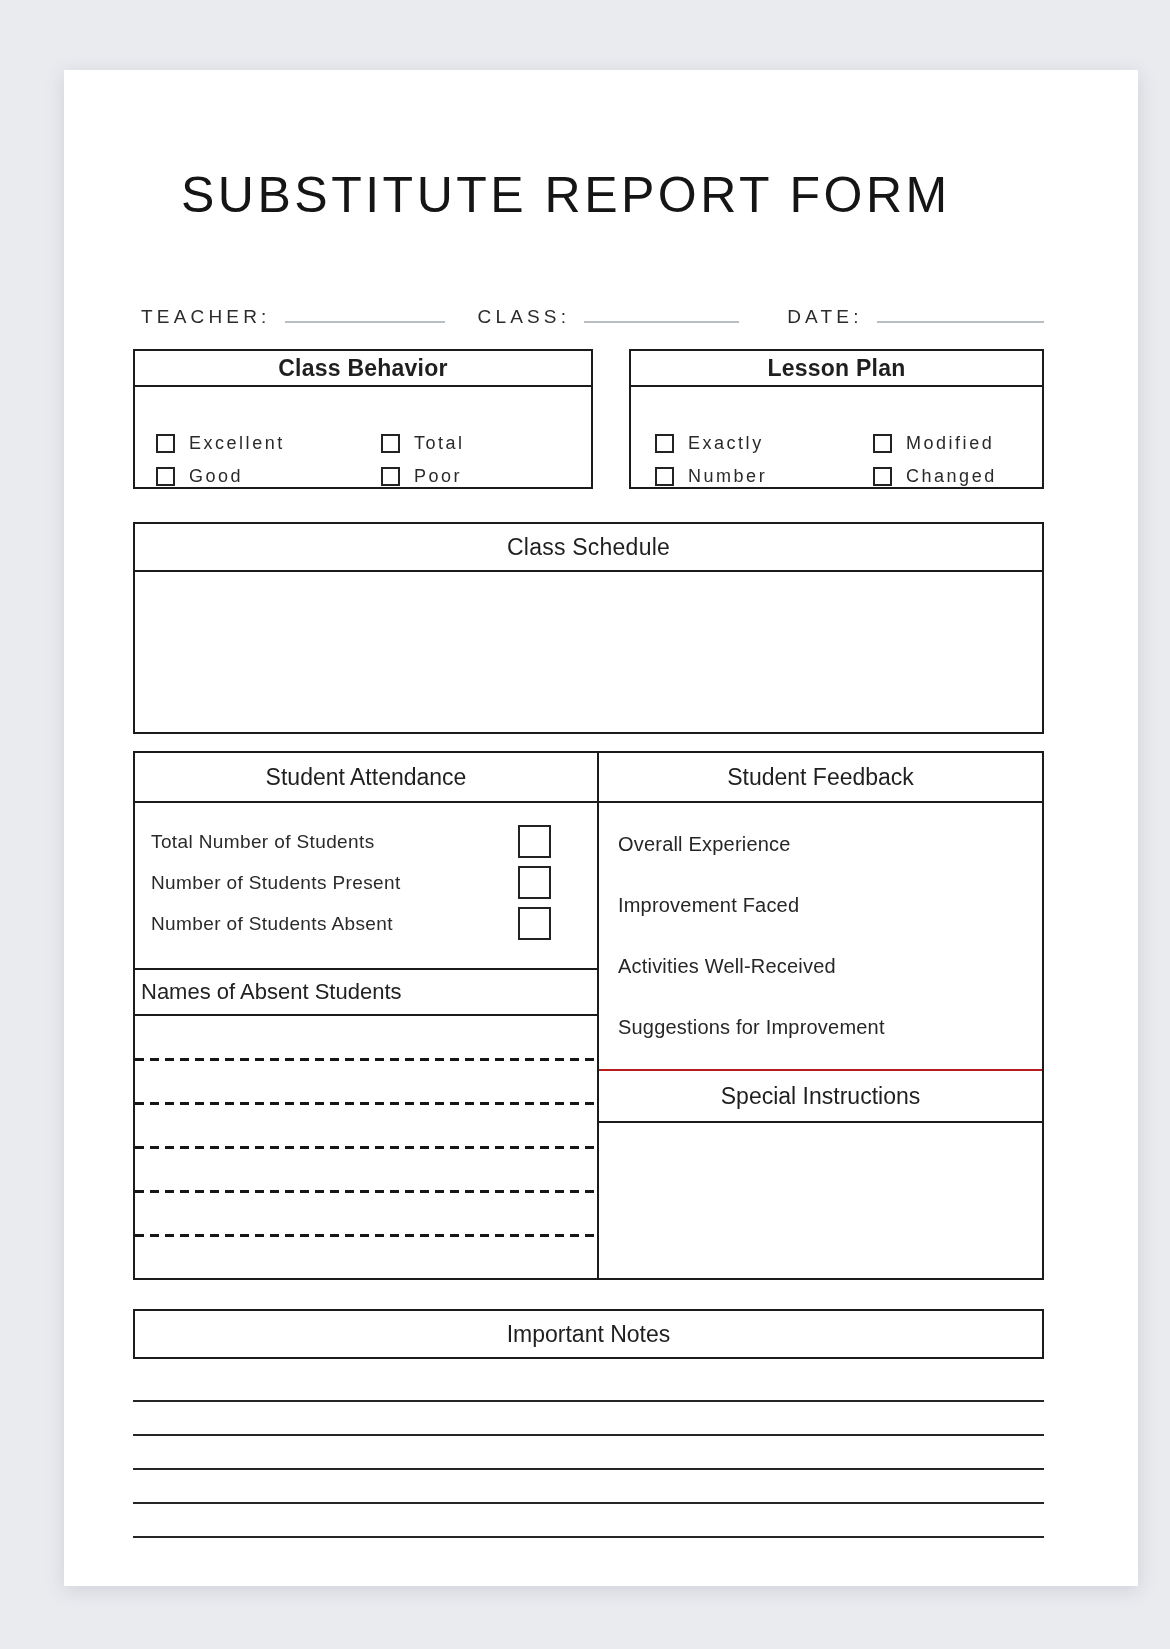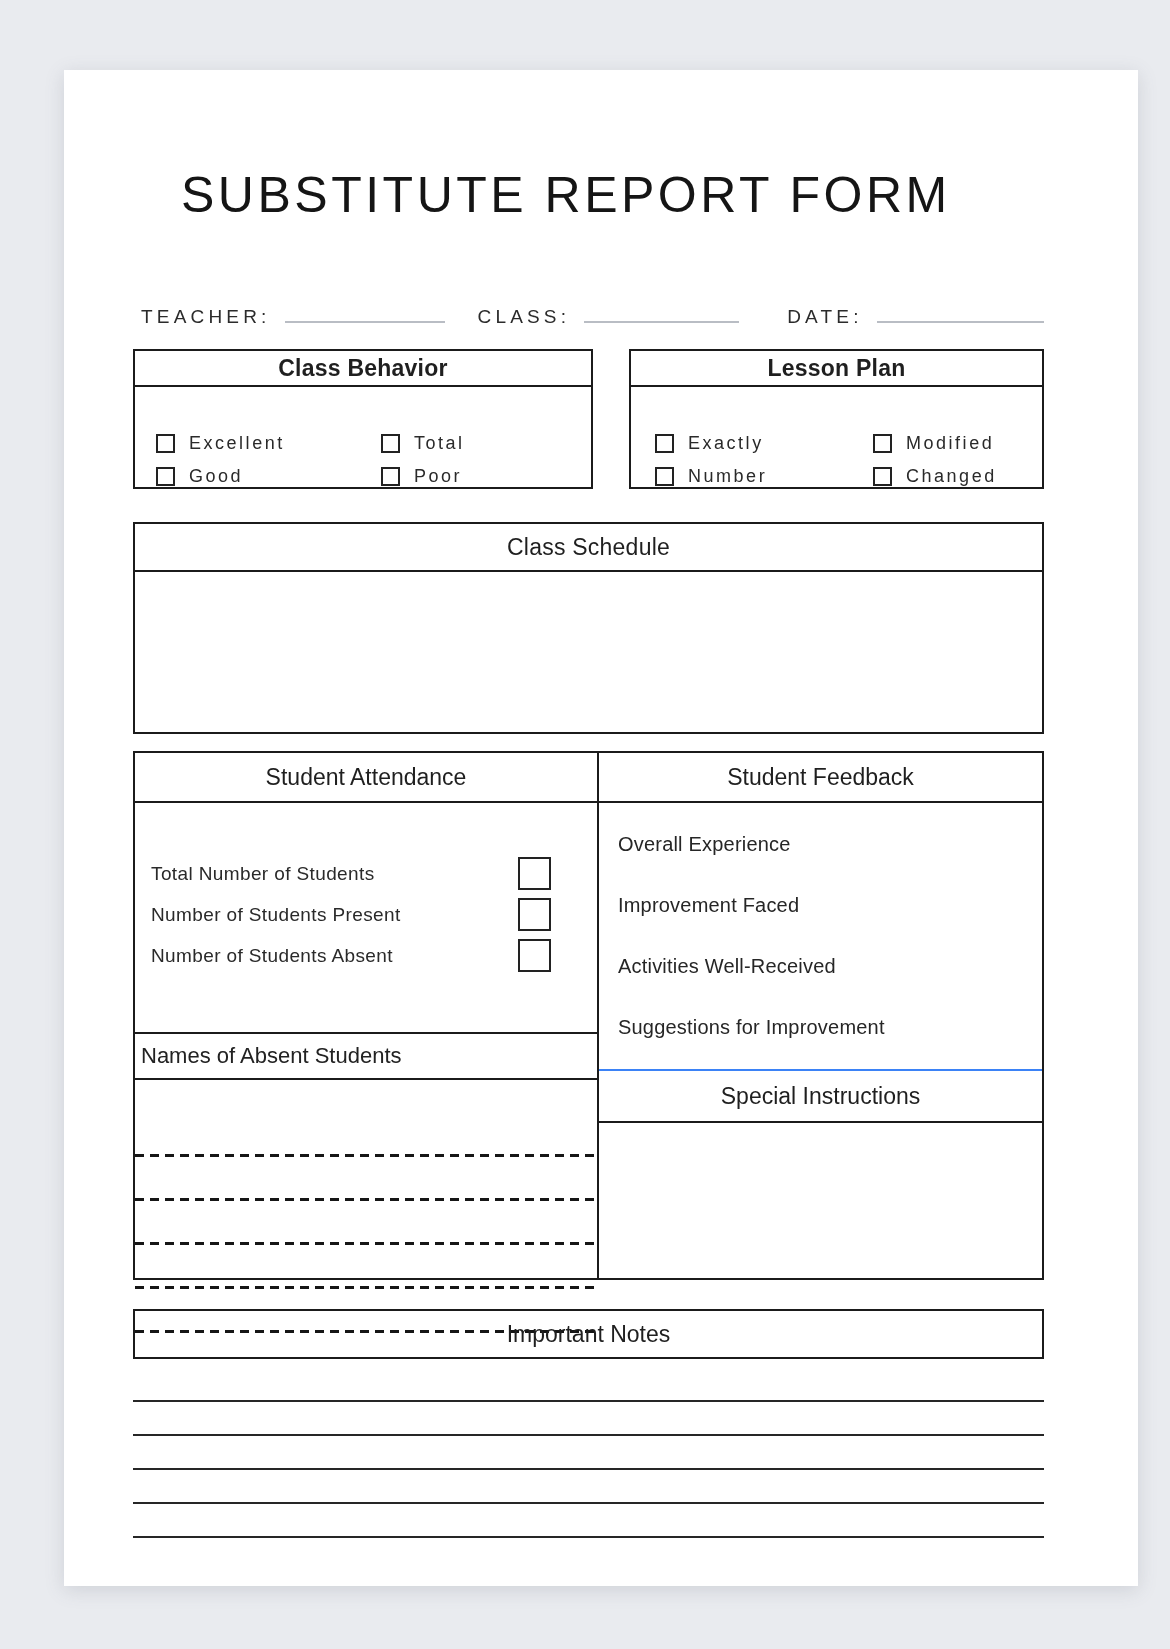--- a/index.html
+++ b/index.html
@@ -49,21 +49,21 @@
   .options { display: grid; grid-template-columns: 225px 1fr; row-gap: 12px; padding: 18px 0 0 21px; margin-top: 28px; }
   .lesson-panel .options { grid-template-columns: 218px 1fr; padding-left: 24px; }
   .option { display: flex; align-items: center; font-size: 18px; letter-spacing: .14em; color: #2a2a2a; }
   .checkbox { width: 19px; height: 19px; border: 2px solid #222; margin-right: 14px; flex: none; background: #fff; }
   
   .schedule { margin-top: 33px; height: 212px; display: flex; flex-direction: column; }
   .schedule .panel-header { height: 48px; }
   .schedule-body { flex: 1; }
   
   .section { margin-top: 17px; height: 529px; display: flex; border: 2px solid #1b1b1b; }
-  .col-left  { width: 464px; border-right: 2px solid #1b1b1b; display: flex; flex-direction: column; gap: 32px; }
+  .col-left  { width: 464px; border-right: 2px solid #1b1b1b; display: flex; flex-direction: column; }
   .col-right { flex: 1; display: flex; flex-direction: column; }
   .col-header {
     height: 50px; flex: none;
     display: flex; align-items: center; justify-content: center;
     border-bottom: 2px solid #1b1b1b;
     font-size: 23px; color: #1f1f1f;
   }
   .att-fields { height: 165px; flex: none; padding: 22px 46px 0 16px; display: flex; flex-direction: column; gap: 8px; }
   .att-row { display: flex; align-items: center; justify-content: space-between; height: 33px; }
   .att-label { font-size: 19px; color: #2a2a2a; letter-spacing: .02em; }
@@ -76,21 +76,21 @@
   }
   .absent-lines { flex: 1; padding-top: 42px; display: flex; flex-direction: column; gap: 41px; }
   .dash-line {
     height: 3px; width: 100%;
     background: repeating-linear-gradient(90deg, #161616 0 9px, transparent 9px 15px);
   }
   .feedback-items { height: 266px; flex: none; padding: 30px 0 0 19px; display: flex; flex-direction: column; border-radius: 26px; }
   .fb-item { font-size: 20px; color: #262626; height: 21px; margin-bottom: 40px; letter-spacing: .01em; }
   .special-header {
     height: 54px; flex: none;
-    border-top: 2px solid #3b82f6; border-bottom: 2px solid #1b1b1b;
+    border-top: 2px solid #b91c1c; border-bottom: 2px solid #1b1b1b;
     display: flex; align-items: center; justify-content: center;
     font-size: 23px; color: #1f1f1f;
   }
   .special-body { flex: 1; }
   
   .notes-panel {
     margin-top: 29px; height: 50px;
     border: 2px solid #1b1b1b;
     display: flex; align-items: center; justify-content: center;
     font-size: 23px; color: #1f1f1f;

